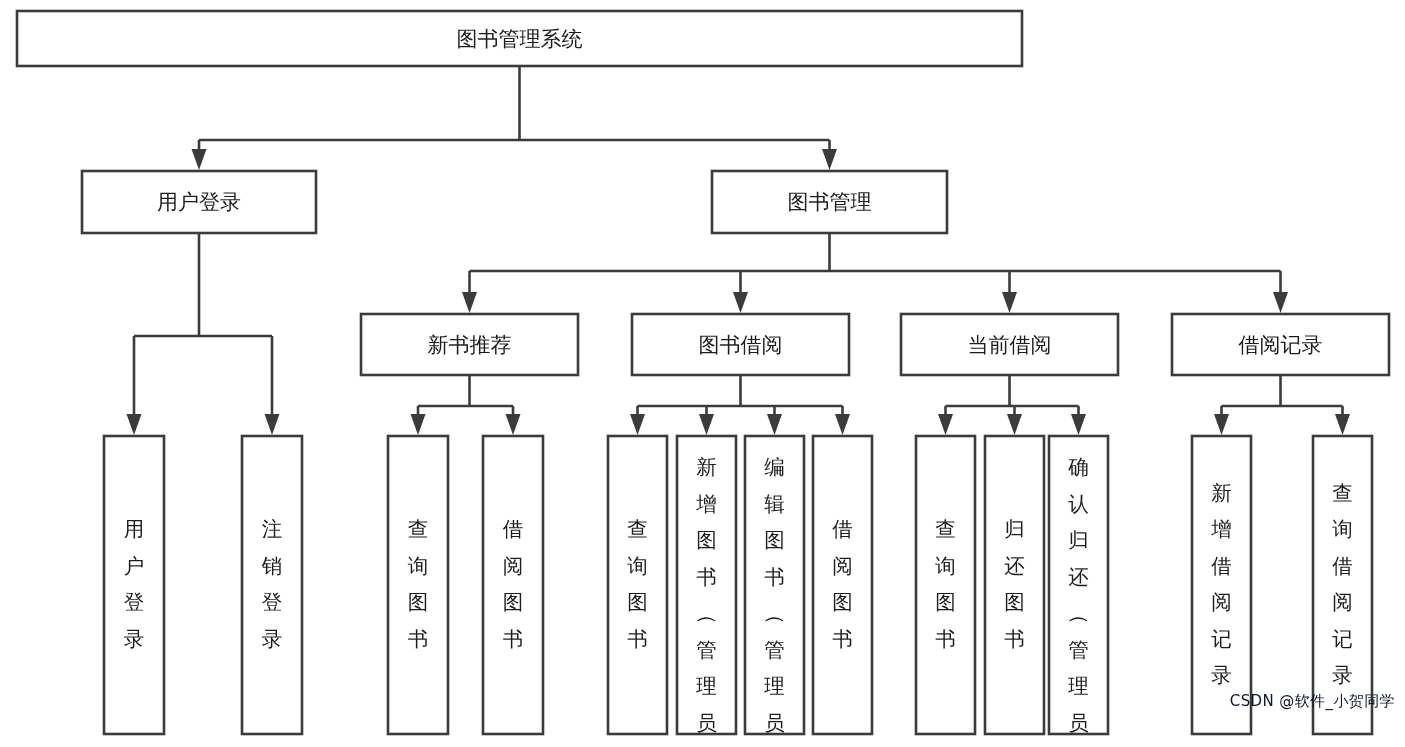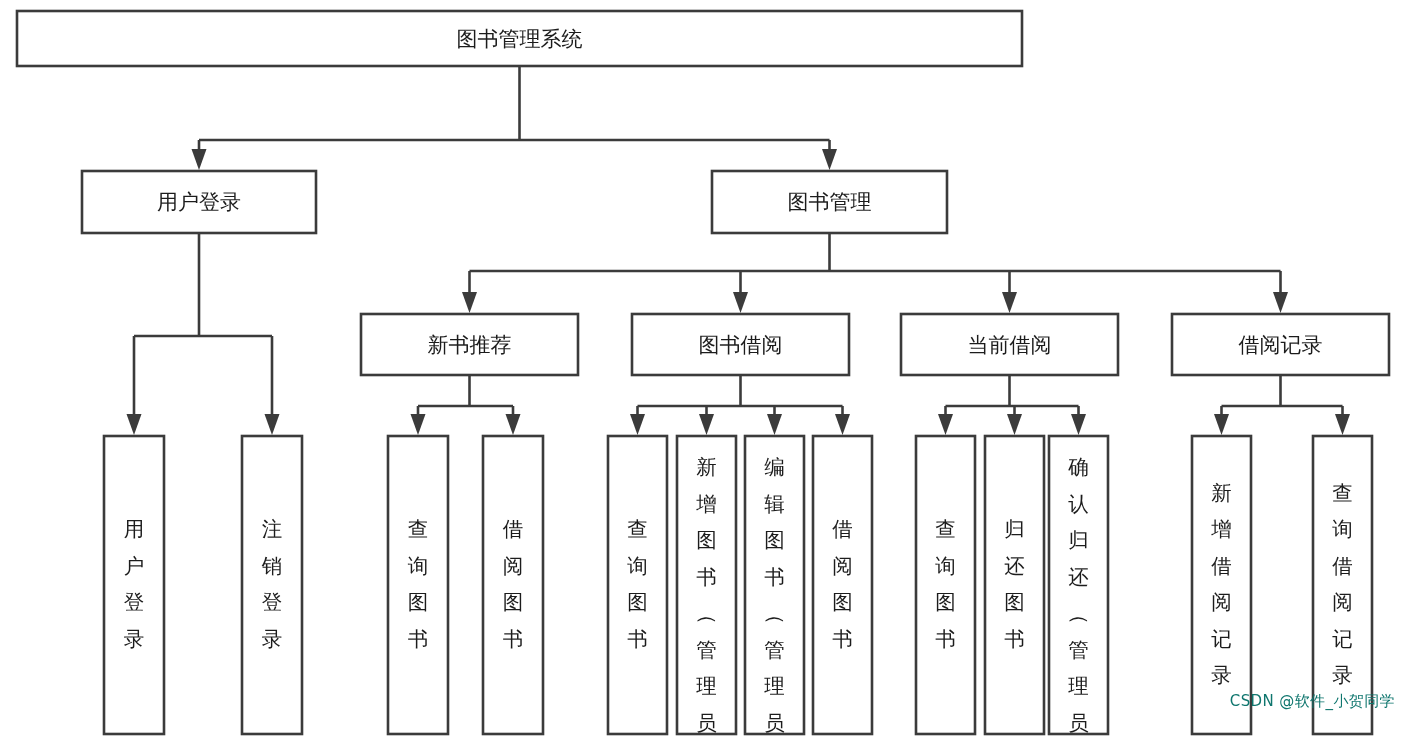--- a/index.html
+++ b/index.html
@@ -55,21 +55,21 @@
   .label-v-char {
     font-size: 20.5px;
     text-anchor: middle;
   }
   .watermark {
     position: absolute;
     right: 10px;
     bottom: 6px;
     font-family: "DejaVu Sans", "Liberation Sans", sans-serif;
     font-size: 15px;
-    color: #0f766e;
+    color: #0f172a;
     white-space: nowrap;
     letter-spacing: 0.4px;
     pointer-events: none;
   }
 </style>
 </head>
 <body>
 
 <div id="diagram-root">
   <svg class="diagram" id="diagram-svg" viewBox="0 0 1405 747" xmlns="http://www.w3.org/2000/svg">

